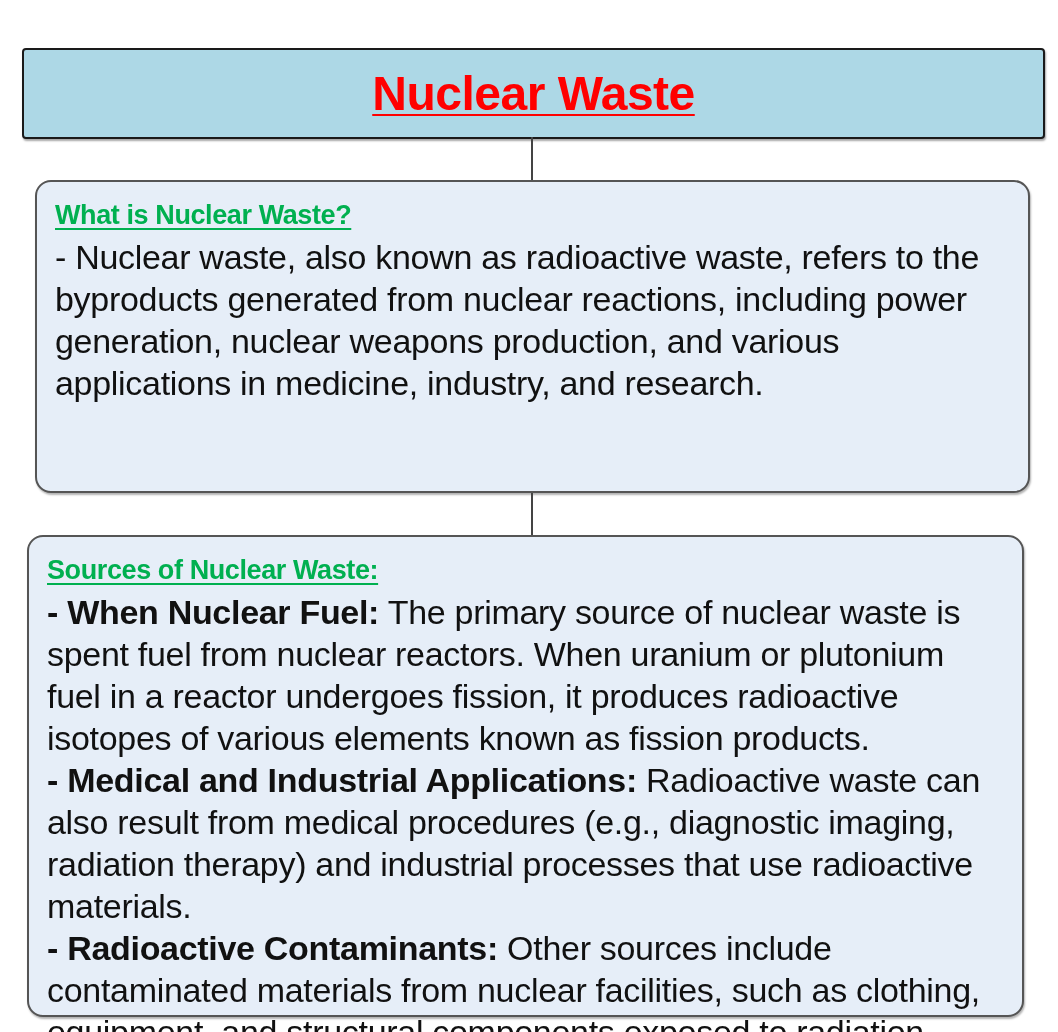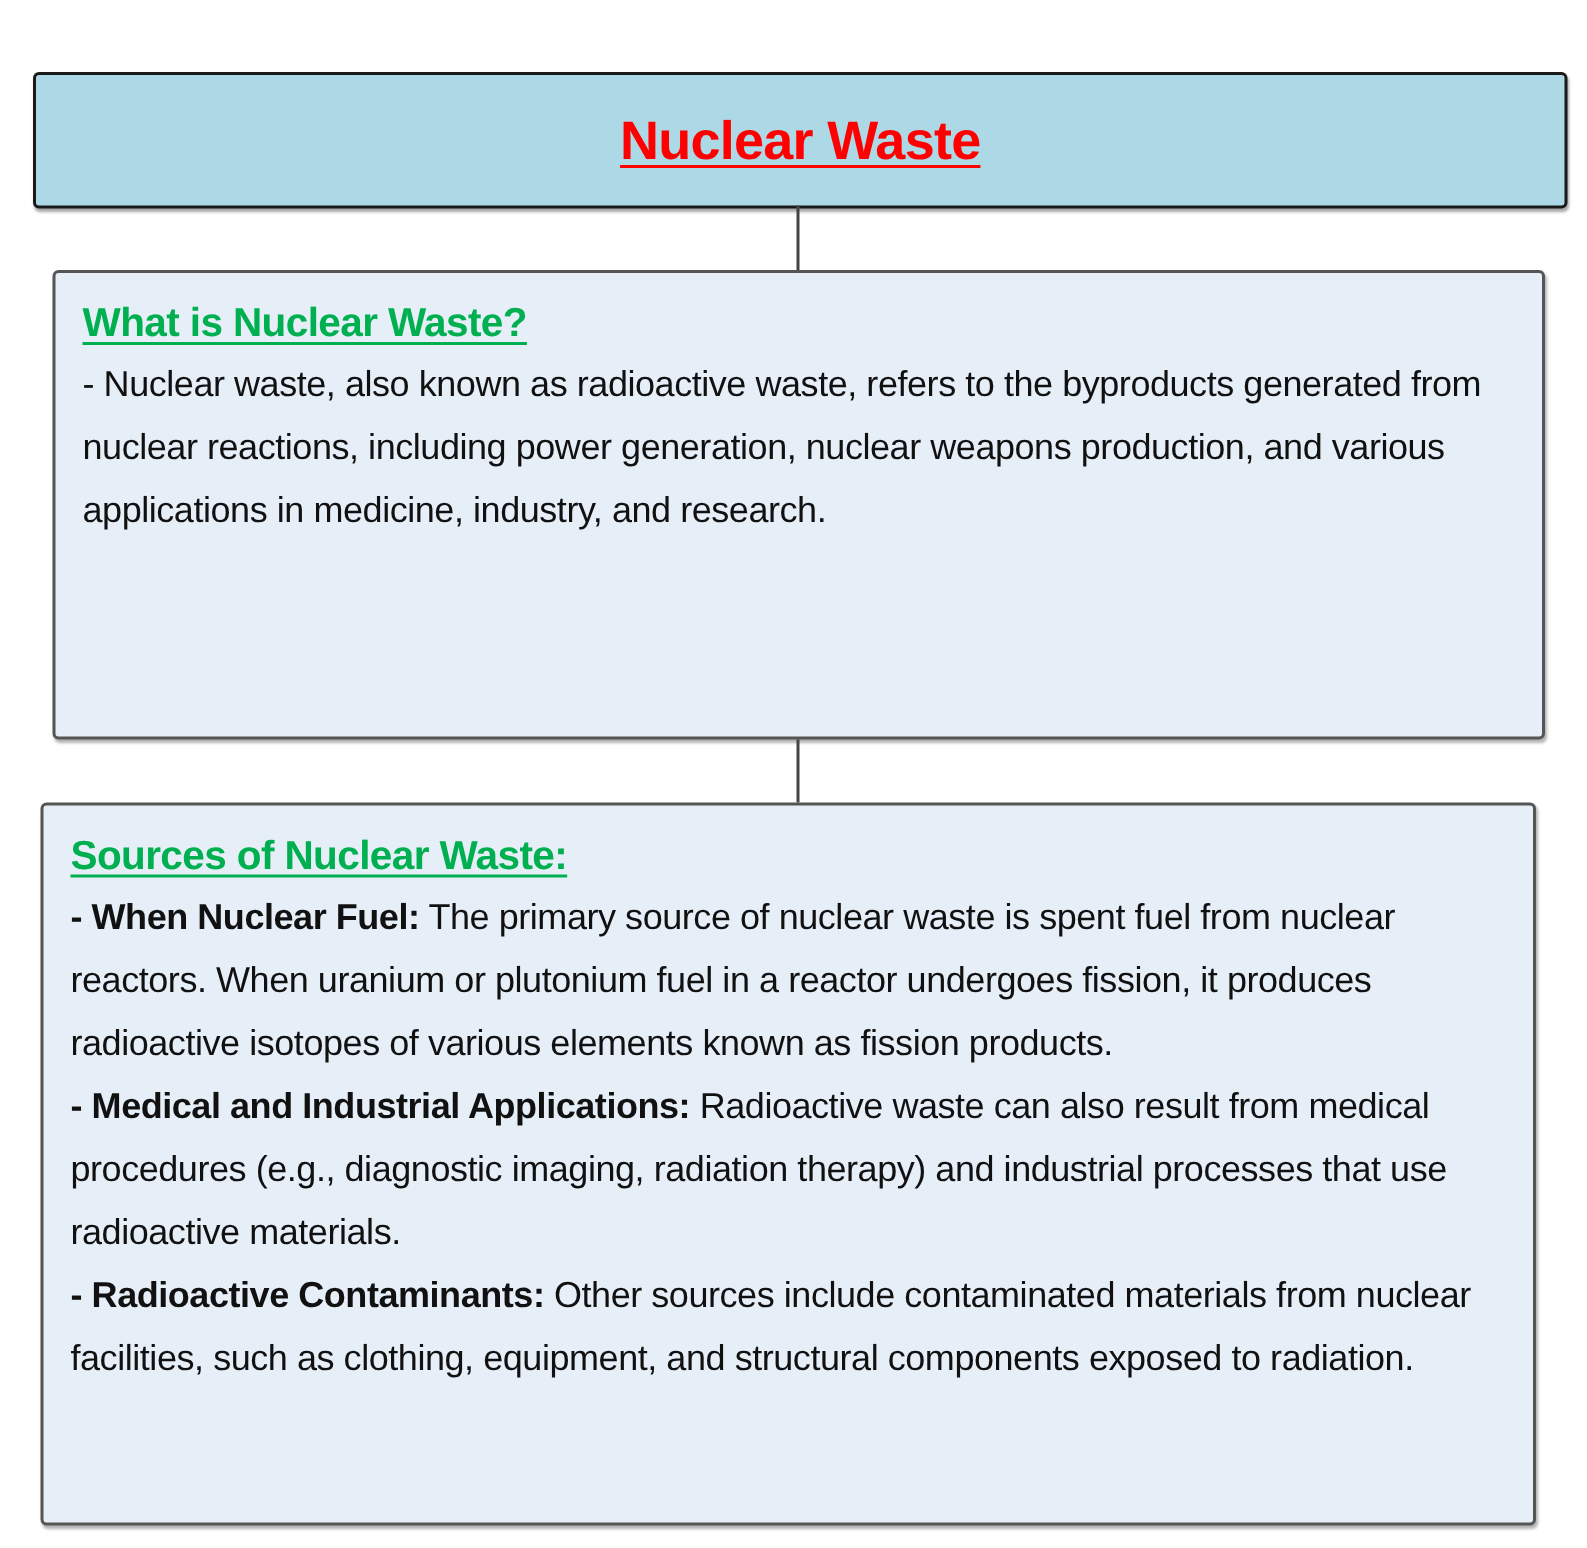--- a/index.html
+++ b/index.html
@@ -2,30 +2,30 @@
 <html><head>
 <meta charset="utf-8">
 <style>
   html, body { margin:0; padding:0; background:#ffffff; }
   body { width:1058px; height:1032px; position:relative; overflow:hidden;
          font-family:"Liberation Sans", "DejaVu Sans", sans-serif; color:#111; }
   .title-box { position:absolute; left:22px; top:48px; width:1019px; height:87px;
      background:#add8e6; border:2px solid #1a1a1a; border-radius:4px;
      box-shadow:1px 2px 2px rgba(0,0,0,0.35);
      display:flex; align-items:center; justify-content:center; }
-  .title { color:#ff0000; font-weight:bold; font-size:36px; text-decoration:underline;
+  .title { color:#ff0000; font-weight:bold; font-size:48px; text-decoration:underline;
      text-decoration-thickness:2px; text-underline-offset:4px; letter-spacing:-0.5px; }
   .connector { position:absolute; width:2px; background:#444; left:531px; }
-  .box { position:absolute; background:#e6eef8; border:2px solid #555; border-radius:4px;
+  .box { position:absolute; background:#e6eef8; border:2px solid #555; border-radius:16px;
      box-shadow:1px 2px 2px rgba(0,0,0,0.3); box-sizing:border-box; }
   .box1 { left:35px; top:180px; width:995px; height:313px; padding:12px 18px 0 18px; }
   .box2 { left:27px; top:535px; width:997px; height:482px; padding:12px 18px 0 18px; }
   .heading { color:#00b050; font-weight:bold; font-size:27px; text-decoration:underline;
      text-decoration-thickness:2px; text-underline-offset:4px; line-height:42px; display:block; letter-spacing:-0.4px; }
-  .para { font-size:24px; line-height:42px; letter-spacing:-0.3px; }
+  .para { font-size:34px; line-height:42px; letter-spacing:-0.3px; }
   .para b { font-weight:bold; }
 </style>
 </head>
 <body>
 
 <div class="title-box">
   <span class="title">Nuclear Waste</span>
 </div>
 
 <div class="connector" style="top:137px;height:43px;"></div>

